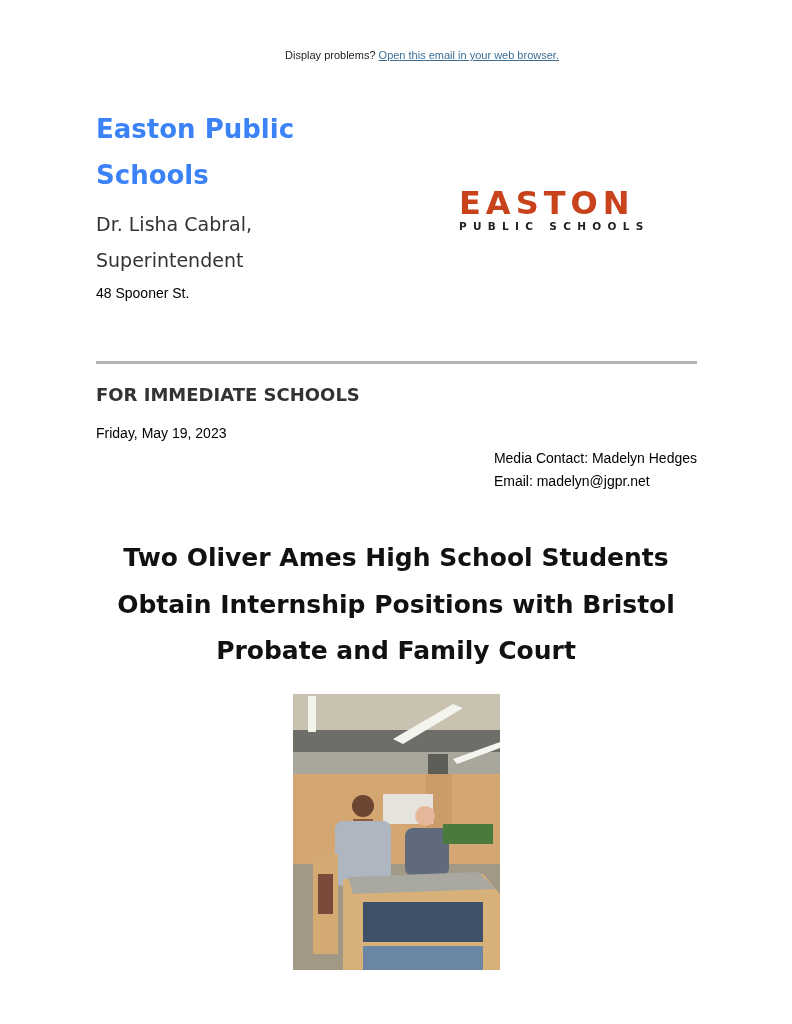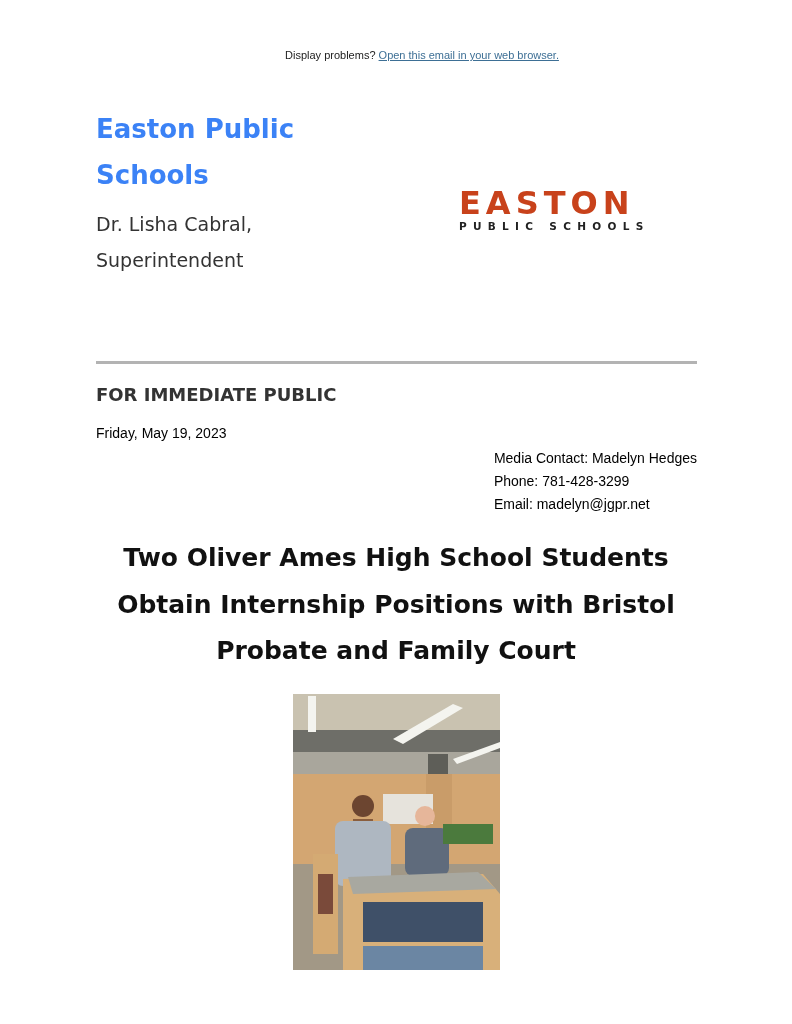--- a/index.html
+++ b/index.html
@@ -23,35 +23,35 @@
 <body>
 
 <div class="topbar">
   <span>Display problems?</span>
   <a href="#">Open this email in your web browser.</a>
 </div>
 
 <div class="org-name">Easton Public Schools</div>
 <div class="supt">Dr. Lisha Cabral, Superintendent</div>
 <div class="addr">
+  <div>48 Spooner St.</div>
 </div>
 
 <div class="logo">
   <div class="logo-main">EASTON</div>
   <div class="logo-sub">PUBLIC SCHOOLS</div>
 </div>
 
 <hr class="divider">
 
-<div class="release">FOR IMMEDIATE PUBLIC</div>
+<div class="release">FOR IMMEDIATE SCHOOLS</div>
 <div class="date">Friday, May 19, 2023</div>
 
 <div class="contact">
   <div>Media Contact: Madelyn Hedges</div>
-  <div>Phone: 781-428-3299</div>
   <div>Email: madelyn@jgpr.net</div>
 </div>
 
 <div class="headline">Two Oliver Ames High School Students Obtain Internship Positions with Bristol Probate and Family Court</div>
 
 <div class="photo" title="Two students standing behind a bookshelf in a library">
   <svg width="207" height="276" viewBox="0 0 207 276" xmlns="http://www.w3.org/2000/svg">
     <rect x="0" y="0" width="207" height="60" fill="#c9c2b0"></rect>
     <rect x="0" y="36" width="207" height="22" fill="#6e6e68"></rect>
     <rect x="0" y="58" width="207" height="22" fill="#a9a69c"></rect>

